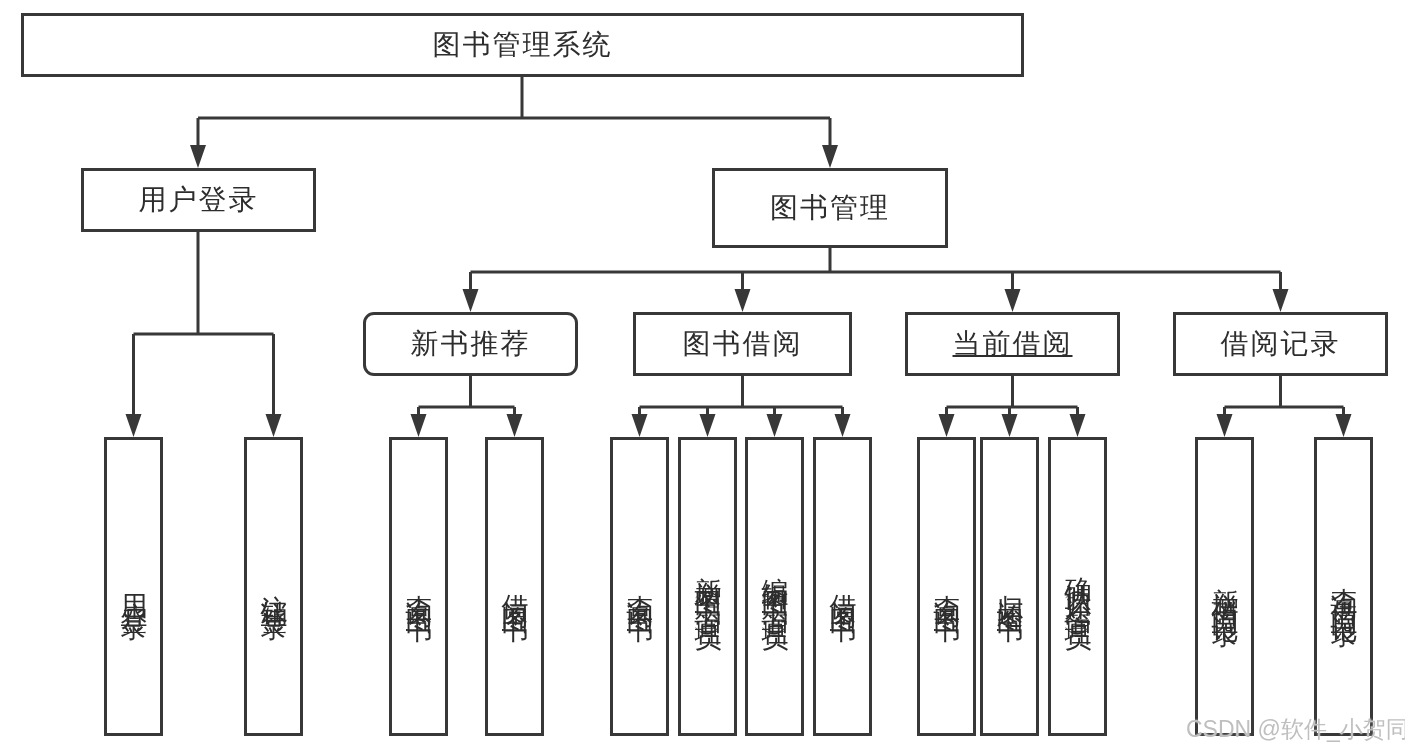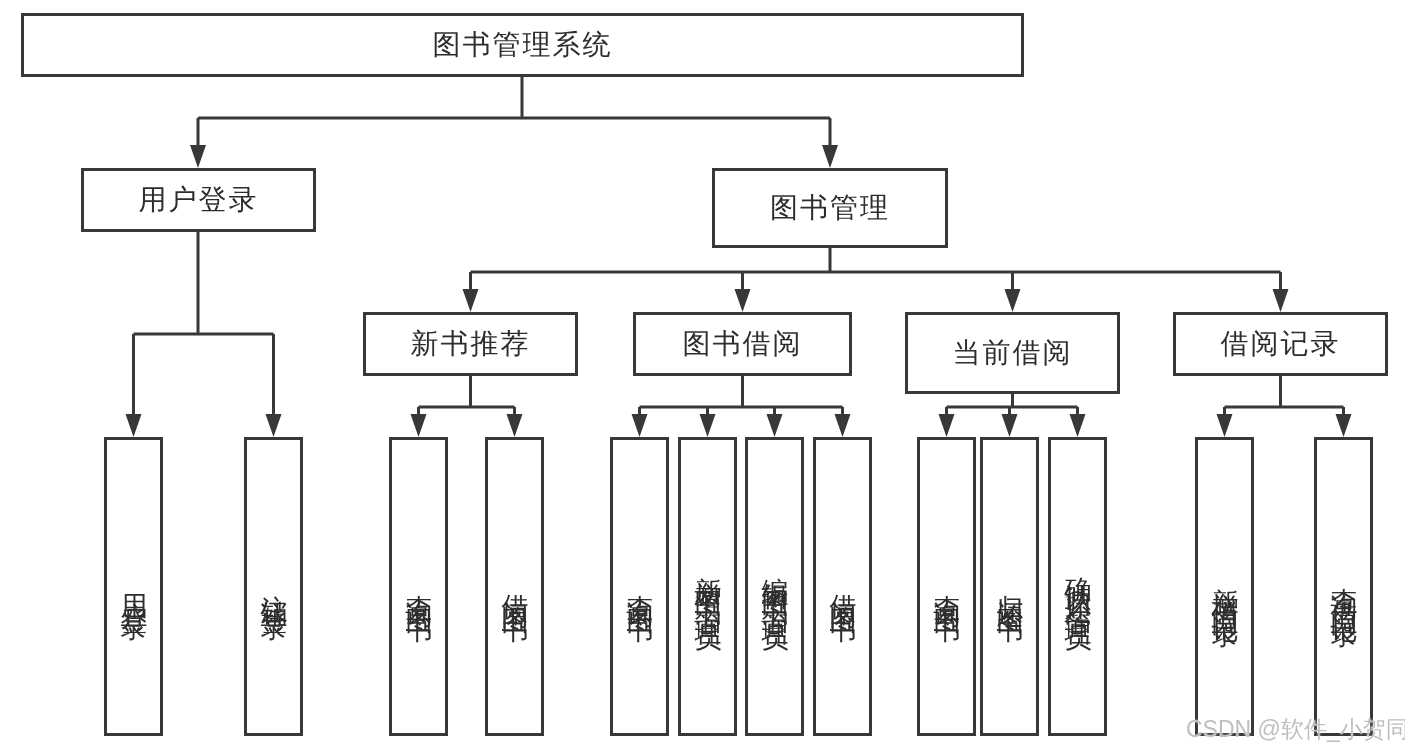--- a/index.html
+++ b/index.html
@@ -117,27 +117,27 @@
     <span class="h-label">图书管理系统</span>
   </div>
 
   <div class="node" style="left:81px; top:168px; width:235px; height:64px;">
     <span class="h-label">用户登录</span>
   </div>
   <div class="node" style="left:712px; top:168px; width:236px; height:80px;">
     <span class="h-label">图书管理</span>
   </div>
 
-  <div class="node" style="left:363px; top:312px; width:215px; height:64px;">
+  <div class="node" style="left:363px; top:312px; width:215px; height:64px;border-radius:11px;">
     <span class="h-label">新书推荐</span>
   </div>
   <div class="node" style="left:633px; top:312px; width:219px; height:64px;">
     <span class="h-label">图书借阅</span>
   </div>
-  <div class="node" style="left:905px; top:312px; width:215px; height:82px;">
+  <div class="node" style="left:905px; top:312px; width:215px; height:64px;text-decoration:underline;">
     <span class="h-label">当前借阅</span>
   </div>
   <div class="node" style="left:1173px; top:312px; width:215px; height:64px;">
     <span class="h-label">借阅记录</span>
   </div>
 
   <div class="node leaf" style="left:104px; top:437px; width:59px; height:299px;">
     <span class="v-label">用户登录</span>
   </div>
   <div class="node leaf" style="left:244px; top:437px; width:59px; height:299px;">

